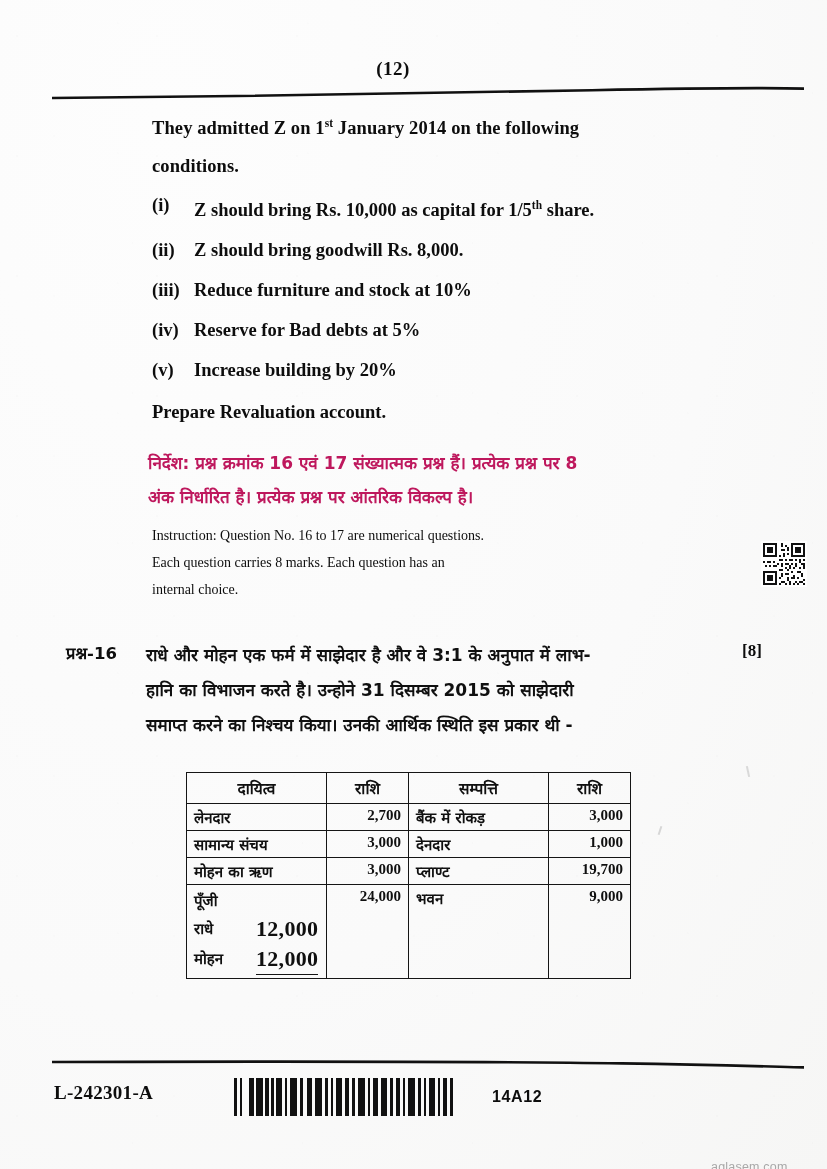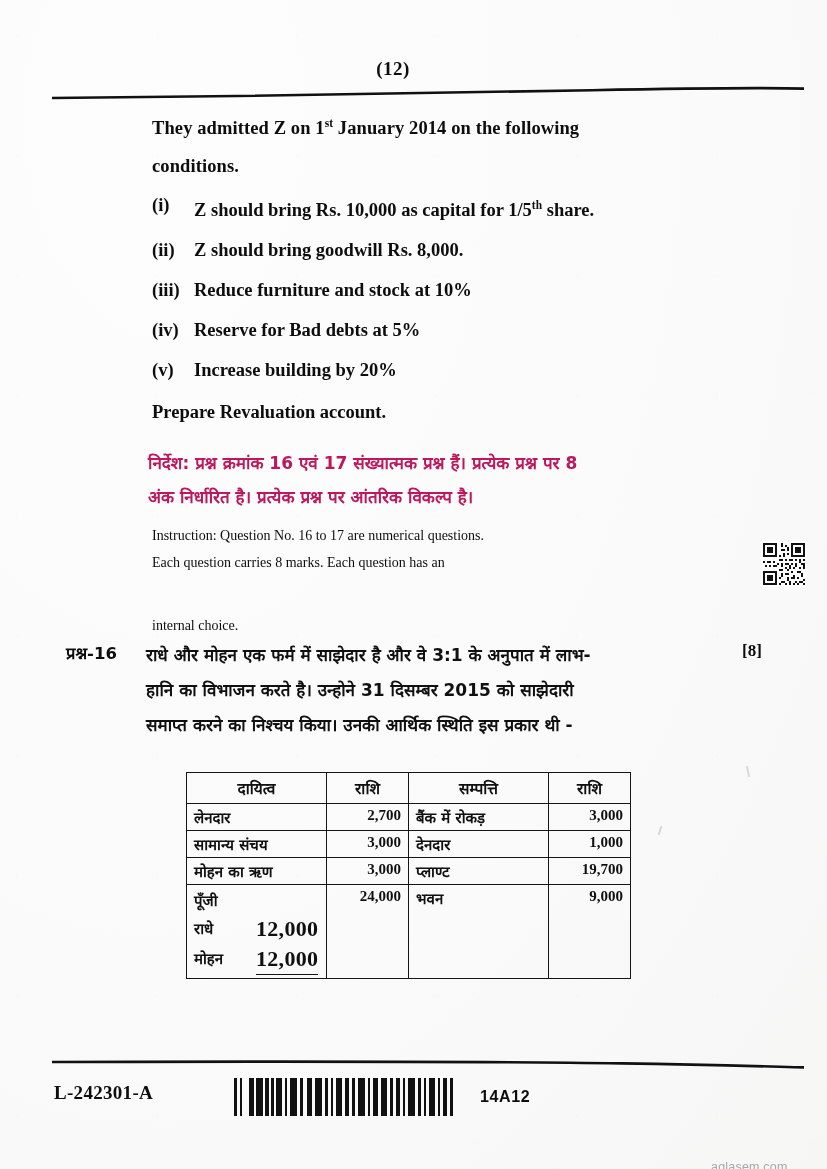--- a/index.html
+++ b/index.html
@@ -119,21 +119,21 @@
   .en-instruction {
     position: absolute;
     left: 152px;
     top: 522px;
     width: 528px;
     font-size: 14px;
     line-height: 27px;
     font-weight: 400;
     text-align: justify;
   }
-  .en-instruction .last { text-align: left; margin-top: 36px; }
+  .en-instruction .last { text-align: left; }
 
   
   .qr-wrap {
     position: absolute;
     left: 761px;
     top: 538px;
     width: 46px;
     height: 52px;
   }
   .qr-wrap svg { display: block; }
@@ -236,21 +236,21 @@
   .barcode {
     position: absolute;
     left: 232px;
     top: 1078px;
     width: 224px;
     height: 38px;
   }
   .barcode svg { display: block; }
   .footer-serial {
     position: absolute;
-    left: 480px;
+    left: 492px;
     top: 1088px;
     font-family: "Liberation Sans", sans-serif;
     font-size: 16px;
     font-weight: 700;
     letter-spacing: 0.6px;
   }
   .watermark {
     position: absolute;
     left: 703px;
     top: 1160px;

